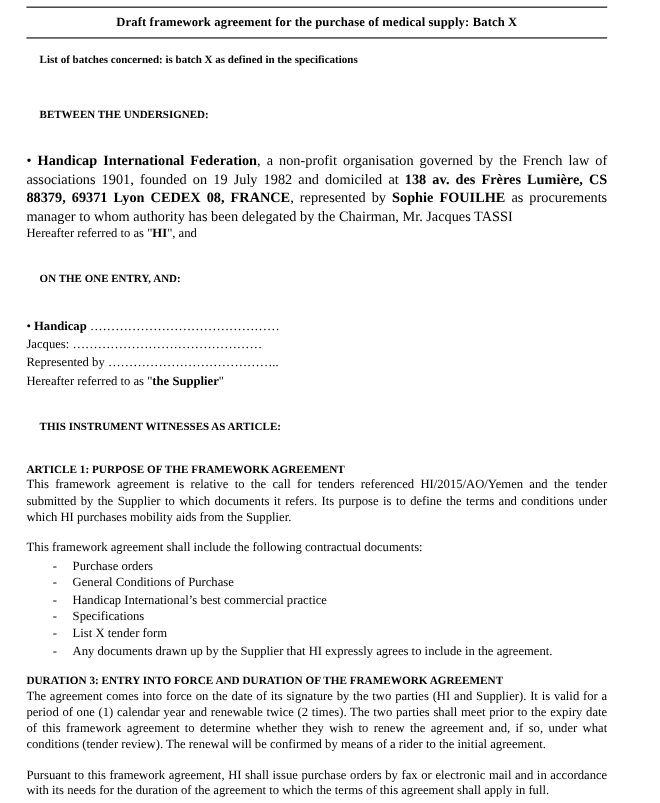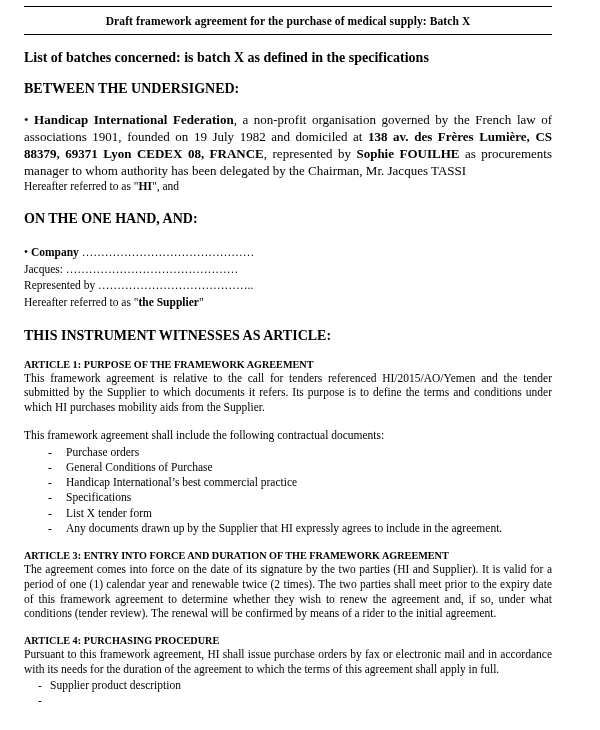--- a/index.html
+++ b/index.html
@@ -36,22 +36,22 @@
     margin: 0;
     font-size: 11.5px;
     line-height: 1.28;
     text-align: justify;
   }
   .b { font-weight: bold; }
   .gap-md { height: 13px; }
   .gap-lg { height: 16px; }
   .heading {
     font-weight: bold;
-    font-size: 14px;
-    margin: 0;
+    font-size: 10px;
+    margin: 12px;
   }
   .article-head {
     font-weight: bold;
     font-size: 10.2px;
     margin: 0;
   }
   .article-head .small-caps {
     font-variant: small-caps;
   }
   ul.dashes {
@@ -113,25 +113,25 @@
   <p class="heading">BETWEEN THE UNDERSIGNED:</p>
 
   <div class="gap-md"></div>
 
   <p class="bullet-para"><span>•</span> <span class="b">Handicap International Federation</span><span>, a  non-profit organisation governed by the French law of associations 1901, founded on 19 July 1982 and domiciled at </span><span class="b">138 av. des Frères Lumière,  CS 88379,  69371 Lyon CEDEX 08, FRANCE</span><span>, represented by </span><span class="b">Sophie FOUILHE</span><span> as procurements manager to whom authority has been delegated by the Chairman, Mr. Jacques TASSI</span></p>
 
   <p><span>Hereafter referred to as "</span><span class="b">HI</span><span>", and</span></p>
 
   <div class="gap-lg"></div>
 
-  <p class="heading">ON THE ONE HAND, AND:</p>
+  <p class="heading">ON THE ONE ENTRY, AND:</p>
 
   <div class="gap-lg"></div>
 
-  <p class="dotted-line"><span>•</span> <span class="b">Company</span><span> ………………………………………</span></p>
+  <p class="dotted-line"><span>•</span> <span class="b">Handicap</span><span> ………………………………………</span></p>
   <p class="dotted-line">Jacques: ………………………………………</p>
   <p class="dotted-line">Represented by …………………………………..</p>
   <p class="dotted-line"><span>Hereafter referred to as  "</span><span class="b">the Supplier</span><span>"</span></p>
 
   <div class="gap-lg"></div>
 
   <p class="heading">THIS INSTRUMENT WITNESSES AS ARTICLE:</p>
 
   <div class="gap-md"></div>
 
@@ -145,26 +145,25 @@
     <li><span class="dash">-</span><span>Purchase orders</span></li>
     <li><span class="dash">-</span><span>General Conditions of Purchase</span></li>
     <li><span class="dash">-</span><span>Handicap International’s best commercial practice</span></li>
     <li><span class="dash">-</span><span>Specifications</span></li>
     <li><span class="dash">-</span><span>List X tender form</span></li>
     <li><span class="dash">-</span><span>Any documents drawn up by the Supplier that HI expressly agrees to include in the agreement.</span></li>
   </ul>
 
   <div class="gap-md"></div>
 
-  <p class="article-head"><span class="small-caps">ARTICLE 3:</span> <span class="small-caps">ENTRY INTO FORCE AND DURATION OF THE FRAMEWORK AGREEMENT</span></p>
+  <p class="article-head"><span class="small-caps">DURATION 3:</span> <span class="small-caps">ENTRY INTO FORCE AND DURATION OF THE FRAMEWORK AGREEMENT</span></p>
   <p class="justify-block">The agreement comes into force on the date of its signature by the two parties (HI and Supplier). It is valid for a period of one (1) calendar year and renewable twice (2 times). The two parties shall meet prior to the expiry date of this framework agreement to determine whether they wish to renew the agreement and, if so, under what conditions (tender review). The renewal will be confirmed by means of a rider to the initial agreement.</p>
 
   <div class="gap-md"></div>
 
-  <p class="article-head"><span class="small-caps">ARTICLE 4:</span> <span class="small-caps">PURCHASING PROCEDURE</span></p>
   <p class="justify-block">Pursuant to this framework agreement, HI shall issue purchase orders by fax or electronic mail and in accordance with its needs for the duration of the agreement to which the terms of this agreement shall apply in full.</p>
   <ul class="hyphens">
     <li><span class="dash">-</span><span>Supplier product description</span></li>
     <li>
         <span class="dash">-</span>
       </li>
 
   </ul>
 
 </div>

